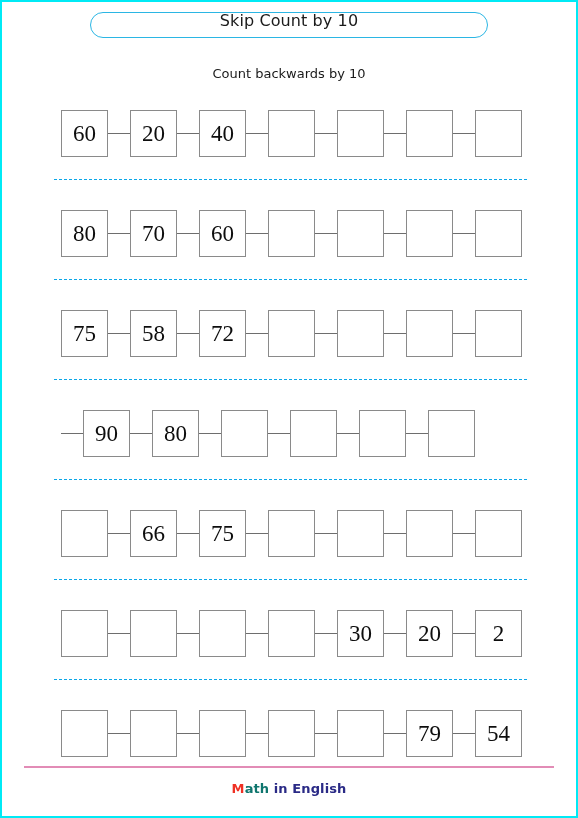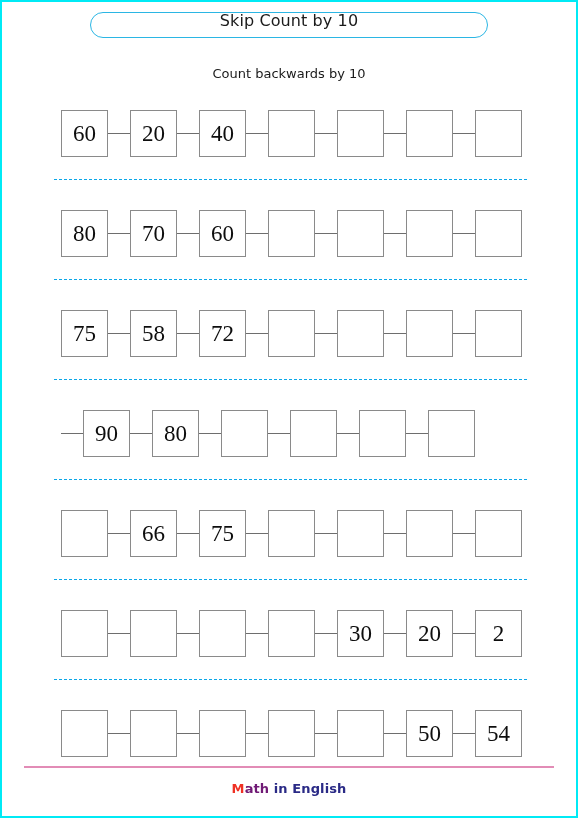--- a/index.html
+++ b/index.html
@@ -139,21 +139,21 @@
     width: 100%;
     text-align: center;
     font-family: "DejaVu Sans", "Liberation Sans", sans-serif;
     font-size: 13px;
     font-weight: bold;
     line-height: 15px;
     letter-spacing: 0.1px;
     white-space: nowrap;
   }
   .logo-m { color: #ef3124; }
-  .logo-ath { color: #701a75; }
+  .logo-ath { color: #0f766e; }
   .logo-rest { color: #2a2a86; }
 </style>
 </head>
 <body>
 
 <div class="page">
 
   <div class="title-wrap">
     <div class="title-box">
       <span class="title-text">Skip Count by 10</span>
@@ -370,21 +370,21 @@
           <div class="connector"></div>
           <div class="cell">
             <span class="cell-value"></span>
           </div>
           <div class="connector"></div>
           <div class="cell">
             <span class="cell-value"></span>
           </div>
           <div class="connector"></div>
           <div class="cell">
-            <span class="cell-value">50</span>
+            <span class="cell-value">79</span>
           </div>
           <div class="connector"></div>
           <div class="cell">
             <span class="cell-value">54</span>
           </div>
         </div>
       </div>
     </div>
 
   <div class="footer">

